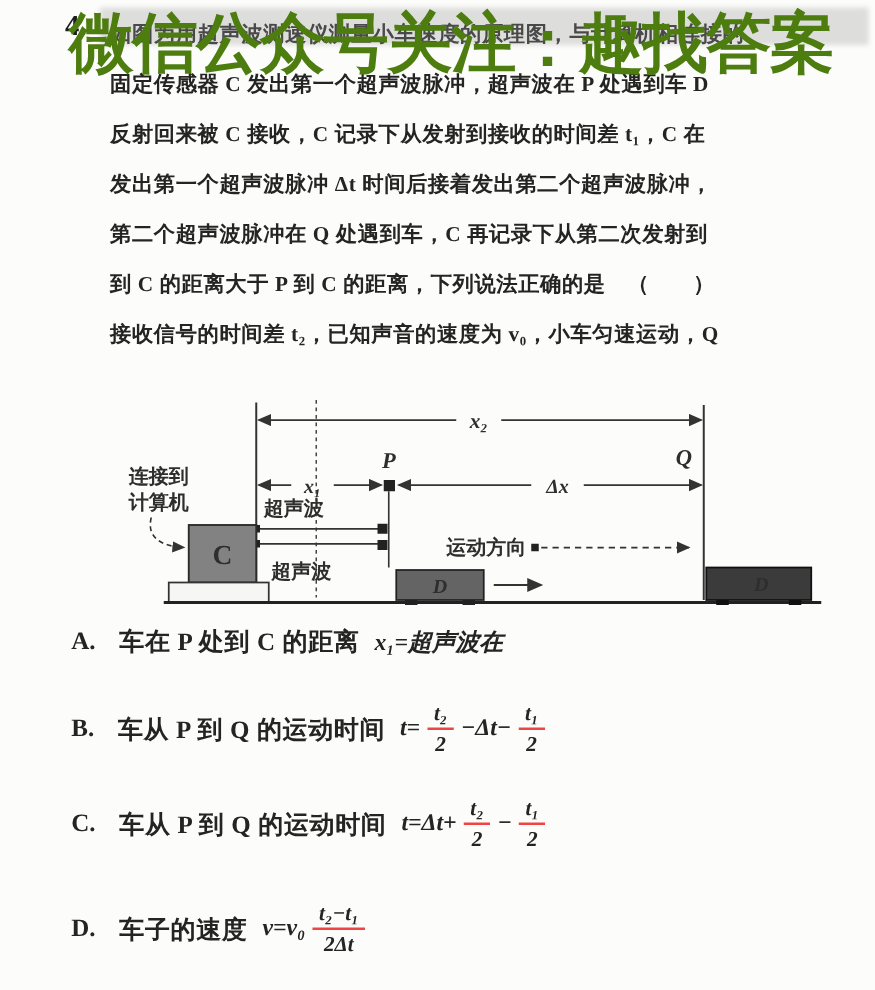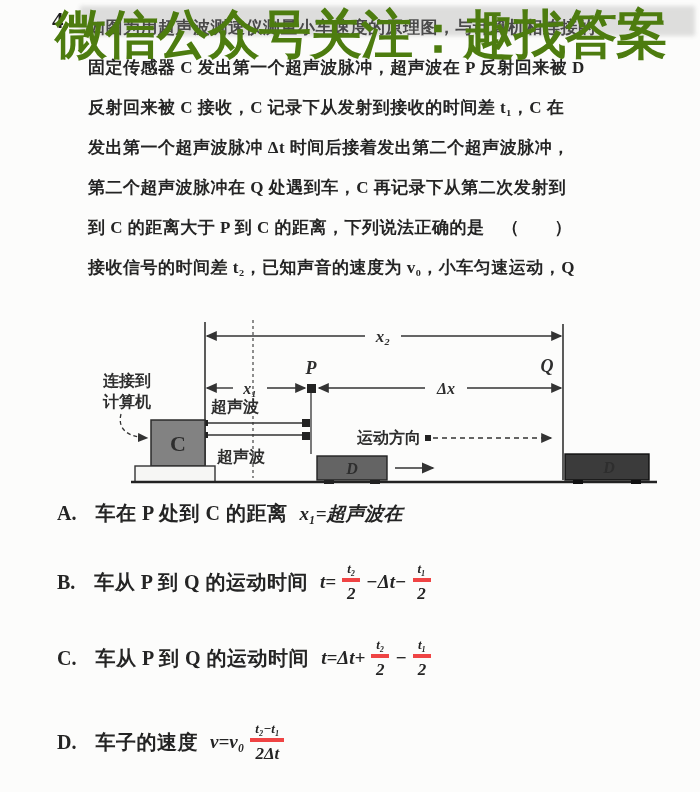--- a/index.html
+++ b/index.html
@@ -12,37 +12,37 @@
   .qline{font-size:17px;font-weight:700;line-height:40px;letter-spacing:.5px;color:#242424;text-align:justify;}
   .qline.obscured{color:#3a3a3a;filter:blur(.6px);opacity:.9;}
   .watermark{position:absolute;left:55px;top:0px;width:645px;font-size:52px;font-weight:700;color:#4d7c0f;white-space:nowrap;letter-spacing:-1px;z-index:5;font-family:"Liberation Sans","DejaVu Sans",sans-serif;}
   .figure{position:absolute;left:95px;top:308px;width:580px;height:190px;}
   .option{position:absolute;left:57px;display:flex;align-items:center;font-size:20px;font-weight:700;color:#242424;}
   .opt-label{margin-right:8px;}
   .opt-text{letter-spacing:.5px;margin-left:11px;}
   .formula{display:inline-flex;align-items:center;font-style:italic;font-weight:700;margin-left:10px;font-size:19px;color:#242424;}
   .fpart{margin:0 2px;white-space:nowrap;}
   .frac{display:inline-flex;flex-direction:column;align-items:center;line-height:1;margin:0 4px;vertical-align:middle;}
-  .frac .num{padding:0 5px 3px 5px;border-bottom:4px solid #ef4444;font-size:13px;}
+  .frac .num{padding:0 5px 3px 5px;border-bottom:2px solid #ef4444;font-size:17px;}
   .frac .den{padding-top:3px;font-size:17px;}
   svg text{font-family:"Liberation Serif","DejaVu Serif",serif;fill:#2e2e2e;}
   .cjk{font-weight:700;}
 </style>
 </head>
 <body>
 
 <div class="page">
 
   <div class="smudge"></div>
 
   <div class="qnum">4.</div>
 
   <div class="qtext">
     <div class="qline obscured">如图为用超声波测速仪测量小车速度的原理图，与计算机相连接的</div>
-    <div class="qline">固定传感器 C 发出第一个超声波脉冲，超声波在 P 反射回来被 D</div>
+    <div class="qline">固定传感器 C 发出第一个超声波脉冲，超声波在 P 处遇到车 D</div>
     <div class="qline">反射回来被 C 接收，C 记录下从发射到接收的时间差 t₁，C 在</div>
     <div class="qline">发出第一个超声波脉冲 Δt 时间后接着发出第二个超声波脉冲，</div>
     <div class="qline">第二个超声波脉冲在 Q 处遇到车，C 再记录下从第二次发射到</div>
     <div class="qline">到 C 的距离大于 P 到 C 的距离，下列说法正确的是　（　　）</div>
     <div class="qline">接收信号的时间差 t₂，已知声音的速度为 v₀，小车匀速运动，Q</div>
   </div>
 
   <div class="watermark">微信公众号关注：趣找答案</div>
 
   <svg class="figure" viewBox="0 0 580 190" width="580" height="190">

